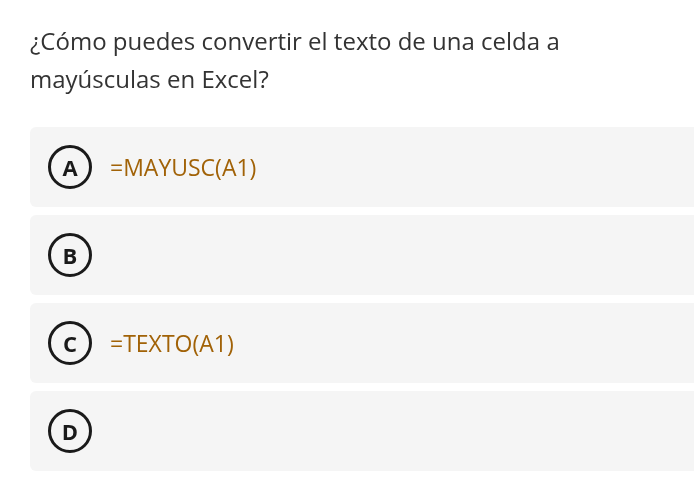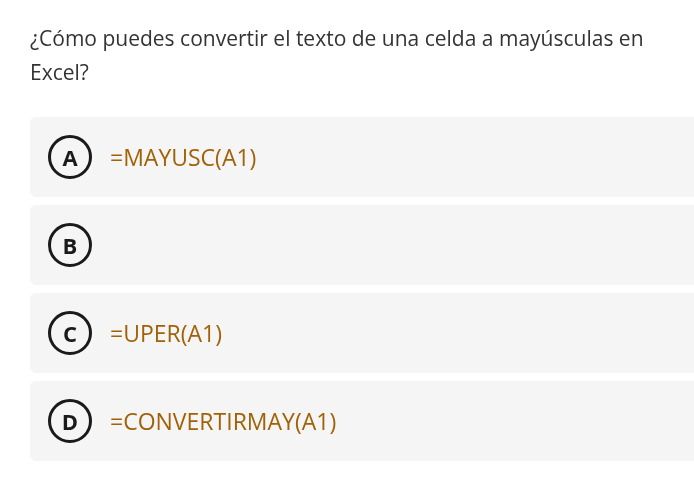--- a/index.html
+++ b/index.html
@@ -8,21 +8,21 @@
     box-sizing: border-box;
   }
   body {
     font-family: -apple-system, BlinkMacSystemFont, "Segoe UI", "Open Sans", Roboto, Helvetica, Arial, sans-serif;
     background: #ffffff;
     width: 694px;
     height: 504px;
     padding: 22px 0 0 30px;
   }
   .question {
-    font-size: 21px;
+    font-size: 24px;
     color: #333333;
     line-height: 1.6;
     margin-bottom: 28px;
     padding-right: 30px;
   }
   .options {
     display: flex;
     flex-direction: column;
     gap: 8px;
   }
@@ -62,19 +62,18 @@
 <div class="options">
   <div class="option">
     <div class="option-letter">A</div>
     <div class="option-text">=MAYUSC(A1)</div>
   </div>
   <div class="option">
     <div class="option-letter">B</div>
   </div>
   <div class="option">
     <div class="option-letter">C</div>
-    <div class="option-text">=UPER(A1)</div>
+    <div class="option-text">=TEXTO(A1)</div>
   </div>
   <div class="option">
     <div class="option-letter">D</div>
-    <div class="option-text">=CONVERTIRMAY(A1)</div>
   </div>
 </div>
 
 </body></html>

